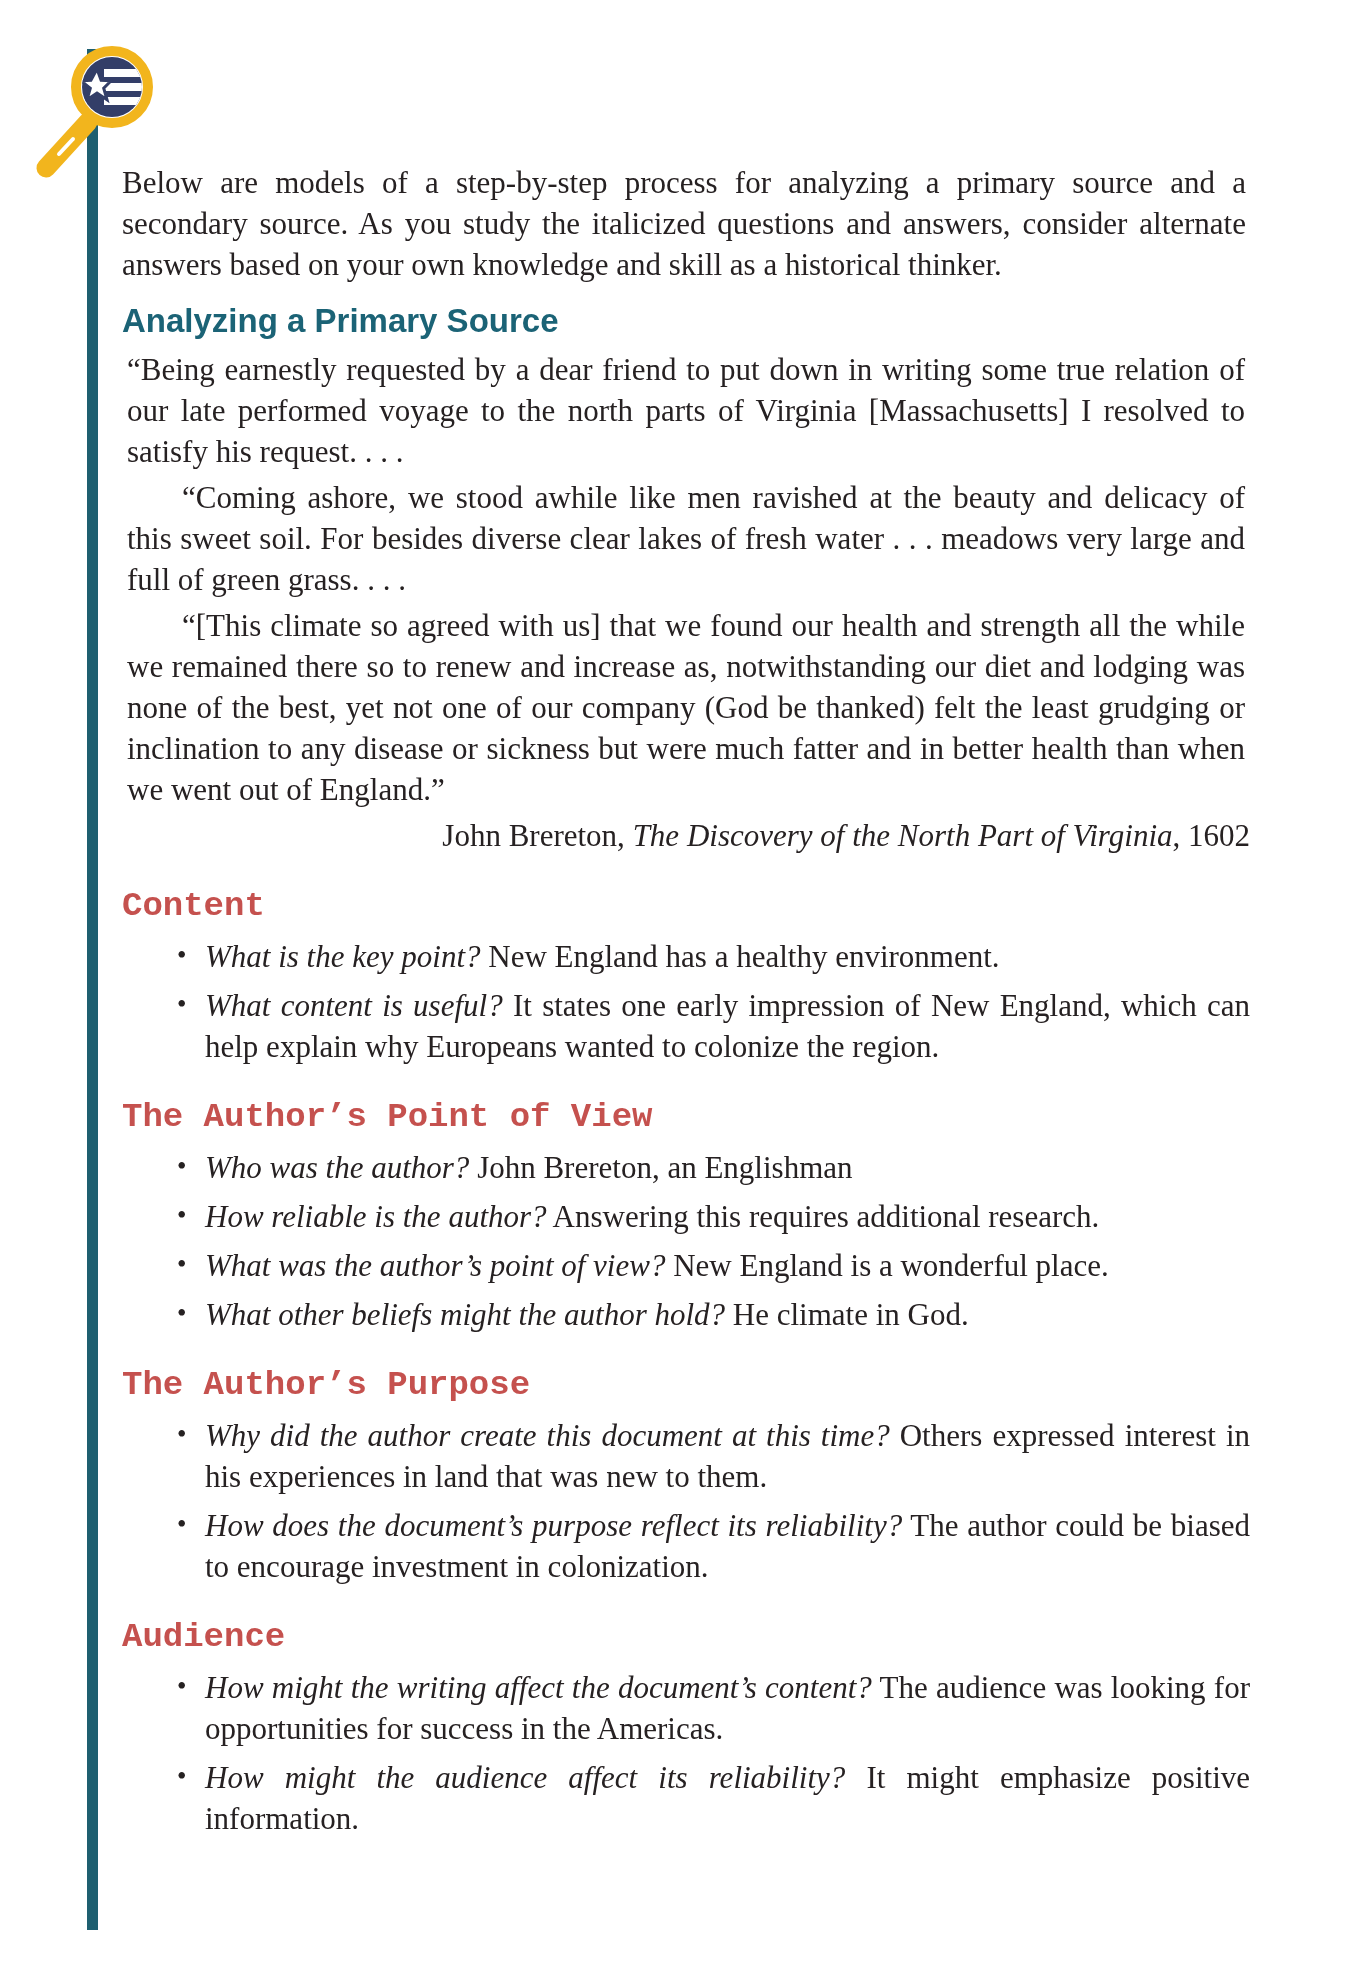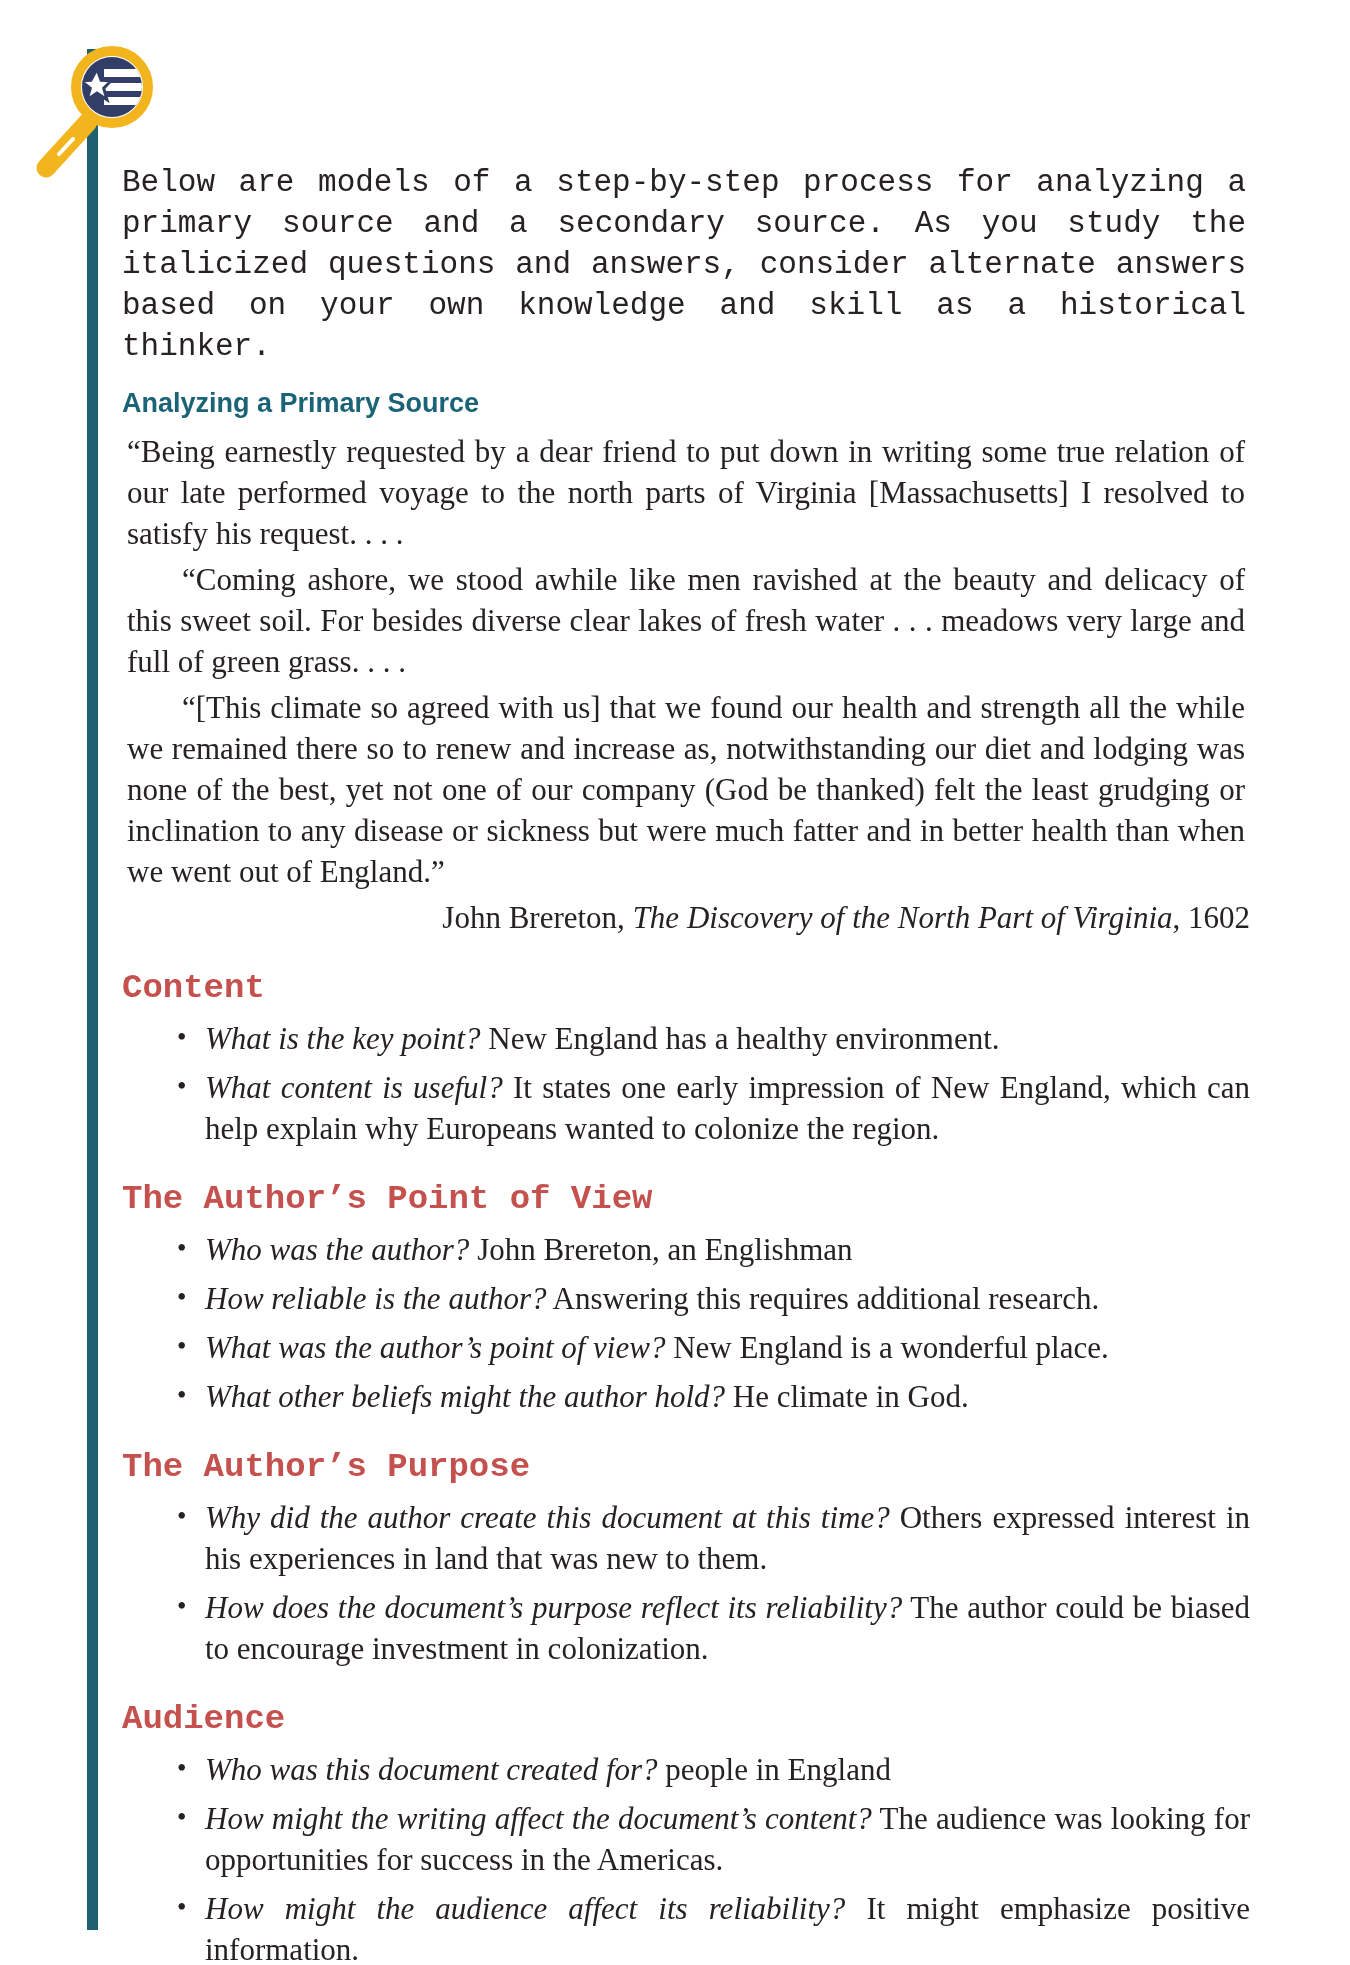--- a/index.html
+++ b/index.html
@@ -21,24 +21,24 @@
     font-size:31px; color:#231F20; letter-spacing:-0.3px; white-space:nowrap;
   }
   .band-title .subtitle {
     font-style:italic; font-weight:600; margin-left:12px; letter-spacing:0;
   }
   .magnifier { position:absolute; left:16px; top:20px; z-index:5; }
   .content {
     position:absolute; left:122px; top:150px; width:1128px;
     font-size:31px; line-height:41px;
   }
-  .intro { margin:12px 4px 0 0; text-align:justify;font-family:Liberation Mono, monospace; }
+  .intro { margin:12px 4px 0 0; text-align:justify; }
   .h-teal {
     font-family:"Liberation Sans", sans-serif; font-weight:bold;
-    font-size:27px; line-height:40px; color:#1B6376; margin:16px 0 8px 0;
+    font-size:33px; line-height:40px; color:#1B6376; margin:16px 0 8px 0;
   }
   .quote p { margin:5px; text-align:justify; }
   .quote p.ind { text-indent:55px; }
   .attribution { margin:2px 0 0 0; text-align:right; }
   .attribution .booktitle { font-style:italic; }
   .h-red {
     font-family:Liberation Mono, monospace; font-weight:bold;
     font-size:34px; line-height:40px; color:#C5514E; margin:30px 0 10px 0;
   }
   ul.bullets { list-style:none; margin:0; padding:0; }
@@ -106,19 +106,18 @@
     </ul>
 
     <h3 class="h-red">The Author’s Purpose</h3>
     <ul class="bullets">
       <li><span class="q">Why did the author create this document at this time?</span> <span>Others expressed interest in his experiences in land that was new to them.</span></li>
       <li><span class="q">How does the document’s purpose reflect its reliability?</span> <span>The author could be biased to encourage investment in colonization.</span></li>
     </ul>
 
     <h3 class="h-red">Audience</h3>
     <ul class="bullets">
-      <li><span class="q">Who was this document created for?</span> <span>people in England</span></li>
       <li><span class="q">How might the writing affect the document’s content?</span> <span>The audience was looking for opportunities for success in the Americas.</span></li>
       <li><span class="q">How might the audience affect its reliability?</span> <span>It might emphasize positive information.</span></li>
     </ul>
 
   </div>
 </div>
 
 </body></html>

